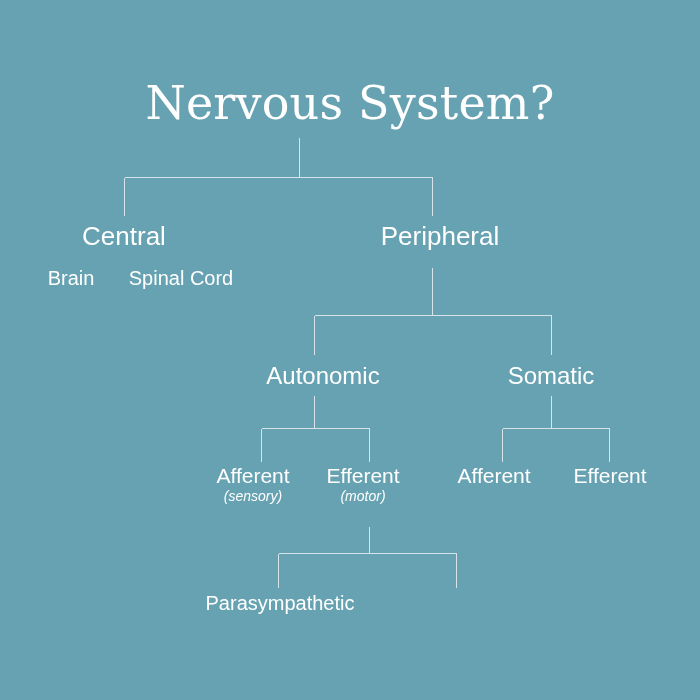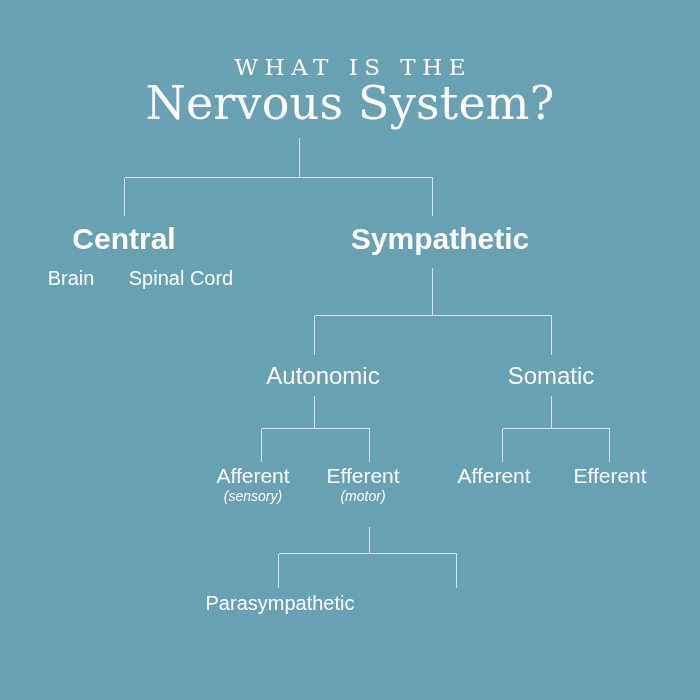--- a/index.html
+++ b/index.html
@@ -52,21 +52,21 @@
     left: 350px;
     top: 76px;
     transform: translateX(-50%);
     color: #ffffff;
     font-family: "DejaVu Serif", "Liberation Serif", serif;
     font-size: 46px;
     font-weight: 400;
     letter-spacing: 0.2px;
     white-space: nowrap;
   }
-  .lvl1 { font-size: 30px; font-weight: 700; }
+  .lvl1 { font-size: 26px; font-weight: 400; }
   .lvl2 { font-size: 24px; font-weight: 400; }
   .lvl3 { font-size: 21px; font-weight: 400; }
   .lvl4 { font-size: 20px; font-weight: 400; }
   .small { font-size: 20px; font-weight: 400; }
   .sub {
     display: block;
     font-style: italic;
     font-size: 14px;
     margin-top: 1px;
   }
@@ -106,30 +106,29 @@
       <path d="M502.5 428.5 L502.5 462"></path>
       <path d="M609.5 428.5 L609.5 462"></path>
 
       <path d="M369.5 527 L369.5 553.5"></path>
       <path d="M278.5 553.5 L456.5 553.5"></path>
       <path d="M278.5 553.5 L278.5 588"></path>
       <path d="M456.5 553.5 L456.5 588"></path>
     </g>
   </svg>
 
-  <div class="kicker">WHAT IS THE</div>
   <div class="headline">Nervous System?</div>
 
   <div class="node lvl1" style="left:124px; top:222px;">Central</div>
 
   <div class="node small" style="left:71px; top:267px;">Brain</div>
 
   <div class="node small" style="left:181px; top:267px;">Spinal Cord</div>
 
-  <div class="node lvl1" style="left:440px; top:222px;">Sympathetic</div>
+  <div class="node lvl1" style="left:440px; top:222px;">Peripheral</div>
 
   <div class="node lvl2" style="left:323px; top:363px;">Autonomic</div>
 
   <div class="node lvl2" style="left:551px; top:363px;">Somatic</div>
 
   <div class="node lvl3" style="left:253px; top:464px;">
     <span>Afferent</span>
     <span class="sub">(sensory)</span>
   </div>
 

